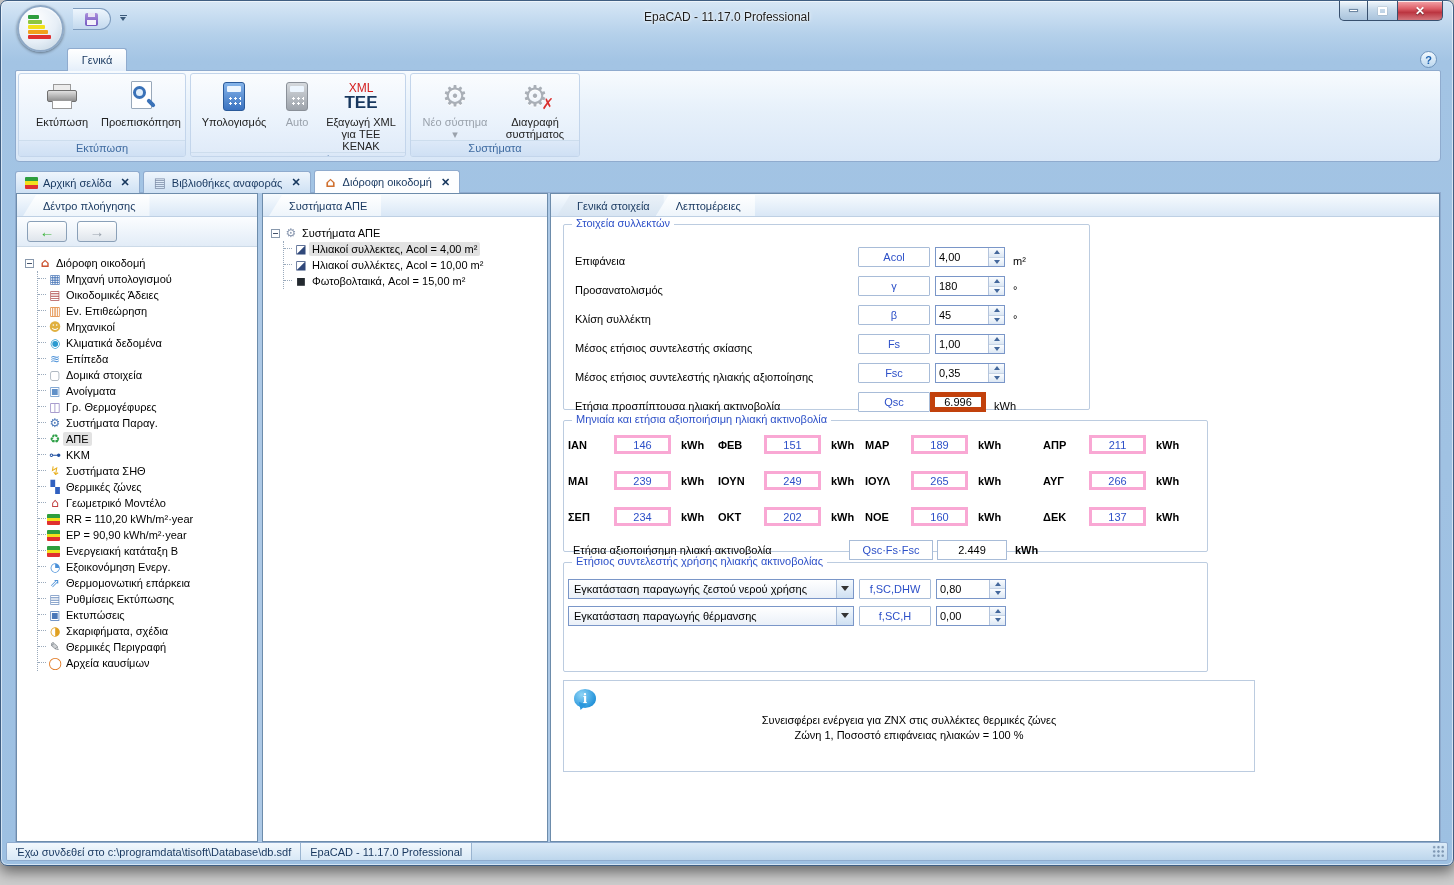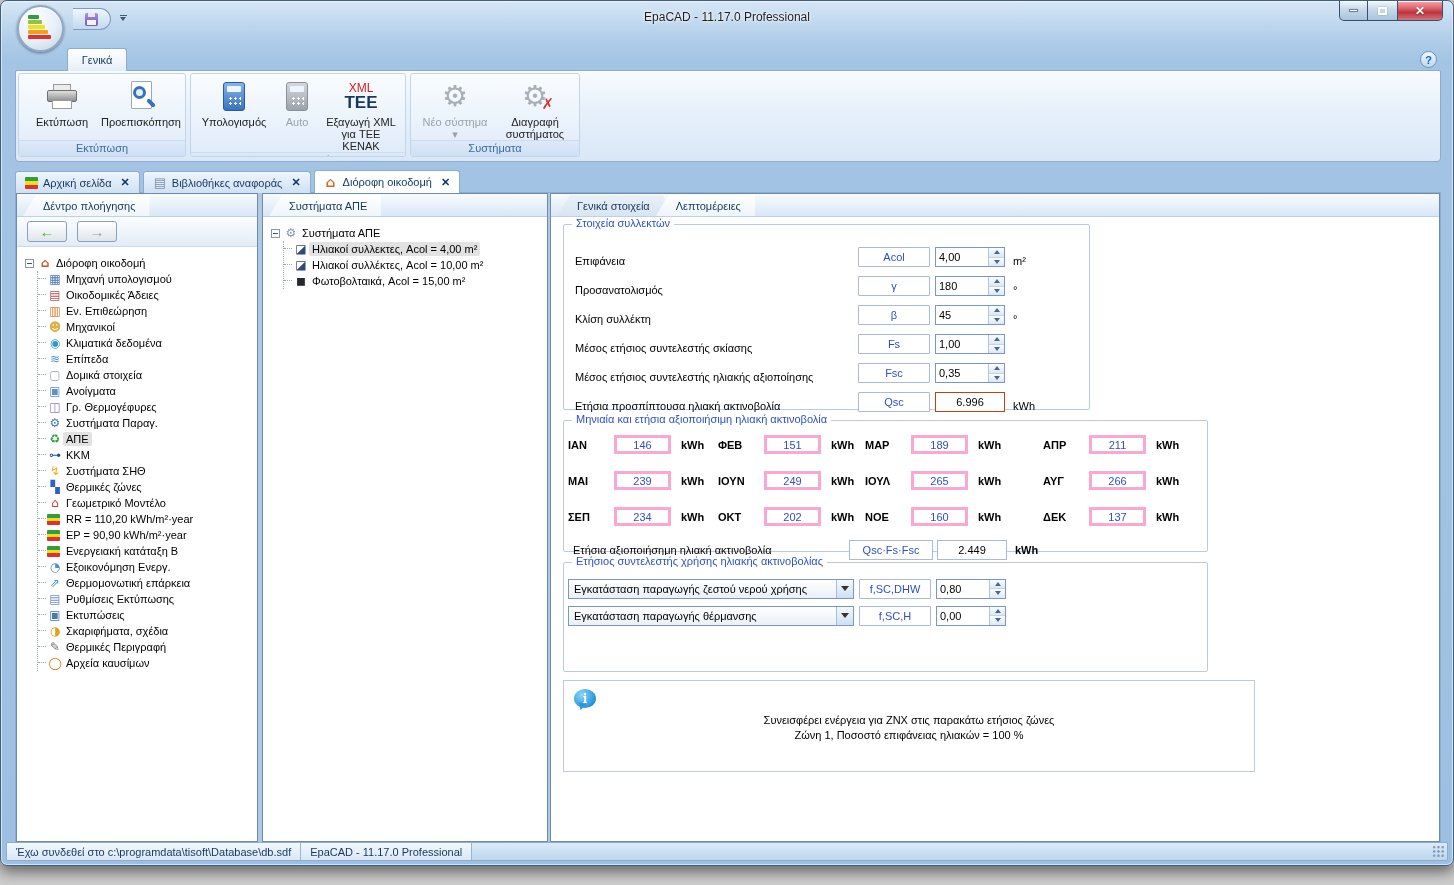--- a/index.html
+++ b/index.html
@@ -122,21 +122,21 @@
   .symbox{width:72px;height:20px;border:1px solid #a8bcd8;border-radius:1px;background:#fff;color:#2d50c8;
     display:flex;align-items:center;justify-content:center;flex:none}
   .vwrap{display:flex;height:20px;border:1px solid #7a96c8;background:#fff;margin-left:5px;flex:none}
   .vtext{width:52px;border:none;outline:none;font:inherit;padding:0 3px;background:transparent}
   .spin{width:16px;display:flex;flex-direction:column;border-left:1px solid #b4c4dc;flex:none}
   .spin b{flex:1;display:flex;align-items:center;justify-content:center;background:linear-gradient(#fbfdff,#dde8f4)}
   .spin b + b{border-top:1px solid #c6d4e6}
   .spin b.up::before{content:'';border:3px solid transparent;border-bottom:4px solid #44689c;margin-top:-3px}
   .spin b.dn::before{content:'';border:3px solid transparent;border-top:4px solid #44689c;margin-bottom:-3px}
   .rowunit{margin-left:8px}
-  .rbox{width:70px;height:20px;border:1px solid #c2410c;background:#fff;display:flex;align-items:center;justify-content:center;margin-left:5px;flex:none}
+  .rbox{width:56px;height:20px;border:5px solid #c2410c;background:#fff;display:flex;align-items:center;justify-content:center;flex:none}
   .mgrid{display:grid;grid-template-columns:150px 147px 178px 158px;padding:14px 0 0 4px;row-gap:17px}
   .mcell{display:flex;align-items:center;height:19px}
   .mlab{width:46px;font-weight:bold}
   .mbox{width:57px;height:19px;border:3px solid #f9a8d4;background:#fff;color:#2d50c8;display:flex;align-items:center;justify-content:center}
   .munit{margin-left:10px;font-weight:bold}
   .arow{display:flex;align-items:center;margin-top:13px;padding-left:9px;height:22px}
   .alabel{width:276px}
   .asym{width:84px;height:20px;border:1px solid #a8bcd8;background:#fff;color:#2d50c8;display:flex;align-items:center;justify-content:center;flex:none}
   .aval{width:70px;height:20px;border:1px solid #a8bcd8;background:#fff;display:flex;align-items:center;justify-content:center;margin-left:4px;flex:none}
   .aunit{margin-left:8px;font-weight:bold}
@@ -623,21 +623,21 @@
                   <b class="dn"></b>
                 </span>
               </span>
             </div>
           </div>
       </div>
 
       <div class="infobox">
         <div class="balloon">i</div>
         <div class="info-text">
-          <div>Συνεισφέρει ενέργεια για ΖΝΧ στις παρακάτω ετήσιος ζώνες</div>
+          <div>Συνεισφέρει ενέργεια για ΖΝΧ στις συλλέκτες θερμικές ζώνες</div>
           <div>Ζώνη 1, Ποσοστό επιφάνειας ηλιακών = 100 %</div>
         </div>
       </div>
     </div>
   </div>
 
   <div class="statusbar">
     <div class="scell">Έχω συνδεθεί στο c:\programdata\tisoft\Database\db.sdf</div>
     <div class="scell">EpaCAD - 11.17.0 Professional</div>
     <div class="grip"></div>

